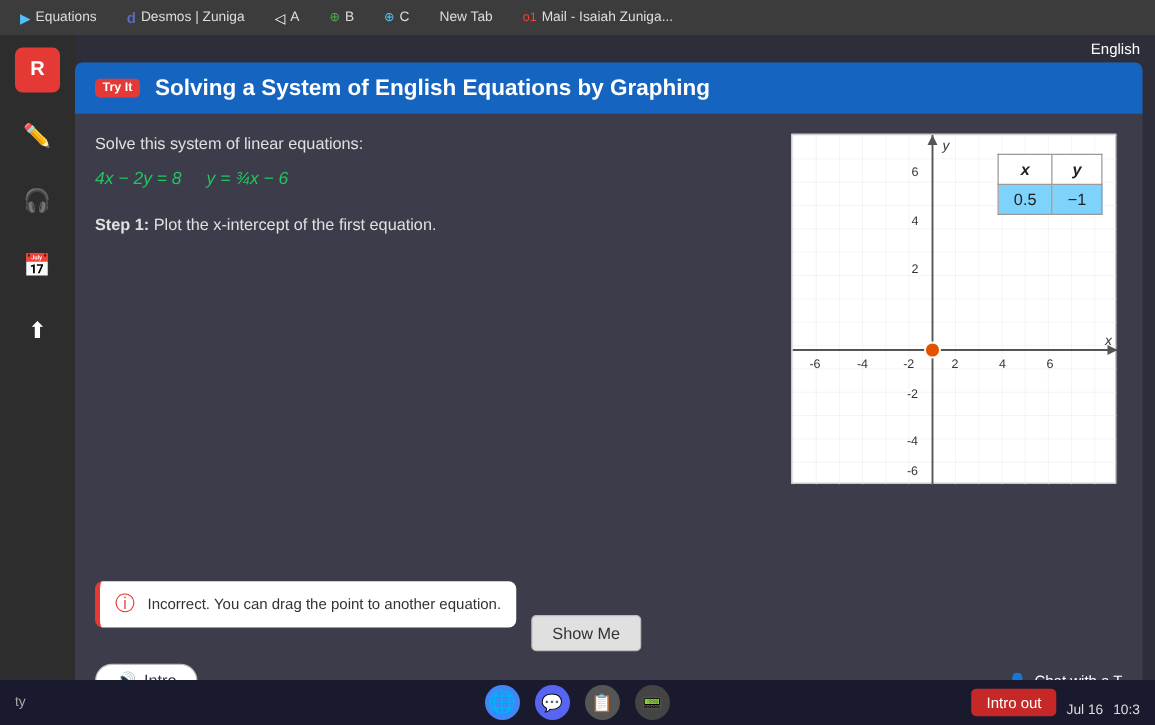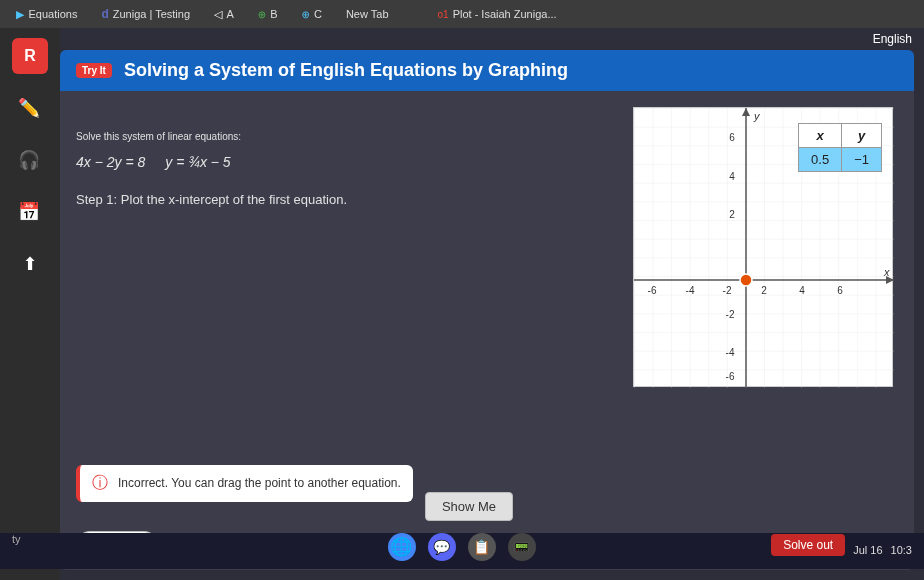--- a/index.html
+++ b/index.html
@@ -132,42 +132,41 @@
     }
 
     
     .instructions {
       flex: 1;
       display: flex;
       flex-direction: column;
       gap: 12px;
     }
     .system-label {
-      font-size: 10px;
+      font-size: 13px;
       color: #e0e0e0;
       font-weight: normal;
-      margin-top: 24px;
     }
     .equations {
       font-size: 14px;
-      color: #e5e5e5;
+      color: #22c55e;
       display: flex;
       gap: 20px;
       align-items: center;
     }
     .eq-text {
       font-style: italic;
     }
     .step-text {
       font-size: 13px;
       color: #e0e0e0;
       margin-top: 8px;
       line-height: 1.5;
     }
-    .step-bold { font-weight: normal; }
+    .step-bold { font-weight: bold; }
 
     
     .data-table {
       position: absolute;
       top: 16px;
       right: 16px;
       border-collapse: collapse;
       background: #fff;
     }
     .data-table th, .data-table td {
@@ -253,27 +252,27 @@
       align-items: center;
       gap: 6px;
       font-size: 12px;
       color: #fff;
       cursor: pointer;
     }
 
     
     .taskbar {
       position: absolute;
-      bottom: 11px;
+      bottom: 0;
       left: 0;
       width: 100%;
       height: 36px;
       background: #1a1a2e;
       display: flex;
-      align-items: flex-start;
+      align-items: center;
       justify-content: space-between;
       padding: 0 12px;
     }
     .taskbar-left {
       display: flex;
       align-items: center;
       gap: 8px;
       color: #aaa;
       font-size: 11px;
     }
@@ -330,40 +329,40 @@
 </head>
 <body>
 
 <div class="tab-bar">
   <div class="tab-item">
     <span style="color:#4fc3f7;">▶</span>
     <span>Equations</span>
   </div>
   <div class="tab-item">
     <span style="color:#5c6bc0; font-weight:bold; font-size:12px;">d</span>
-    <span>Zuniga | Testing</span>
+    <span>Desmos | Zuniga</span>
   </div>
   <div class="tab-item">
     <span style="color:#fff;">◁</span>
     <span>A</span>
   </div>
   <div class="tab-item">
     <span style="color:#4caf50; font-size:10px;">⊕</span>
     <span>B</span>
   </div>
   <div class="tab-item">
     <span style="color:#4fc3f7; font-size:10px;">⊕</span>
     <span>C</span>
   </div>
   <div class="tab-item">
     <span>New Tab</span>
   </div>
   <div class="tab-item">
-    <span style="color:#f44336; font-size:10px;margin-left:25px;">o1</span>
-    <span>Plot - Isaiah Zuniga...</span>
+    <span style="color:#f44336; font-size:10px;">o1</span>
+    <span>Mail - Isaiah Zuniga...</span>
   </div>
 </div>
 
 <div class="main-content">
 
   <div class="sidebar">
     <div class="sidebar-icon red-btn" style="color:#fff; font-size:16px; font-weight:bold;">R</div>
     <div class="sidebar-icon">✏️</div>
     <div class="sidebar-icon">🎧</div>
     <div class="sidebar-icon">📅</div>
@@ -382,21 +381,21 @@
         <span class="try-it-badge">Try It</span>
         <span class="activity-title">Solving a System of English Equations by Graphing</span>
       </div>
 
       <div class="activity-body">
 
         <div class="instructions">
           <div class="system-label">Solve this system of linear equations:</div>
           <div class="equations">
             <span class="eq-text">4x − 2y = 8</span>
-            <span class="eq-text">y = ¾x − 5</span>
+            <span class="eq-text">y = ¾x − 6</span>
           </div>
           <div class="step-text">
             <span class="step-bold">Step 1:</span>
             <span>Plot the x-intercept of the first equation.</span>
           </div>
         </div>
 
         <div class="graph-container">
           <div class="graph-svg-wrapper">
             <svg width="260" height="280" viewBox="0 0 260 280" xmlns="http://www.w3.org/2000/svg">
@@ -497,17 +496,17 @@
       <span style="font-size:14px; color:#fff;">💬</span>
     </div>
     <div class="taskbar-icon" style="background:#555;">
       <span style="font-size:14px;">📋</span>
     </div>
     <div class="taskbar-icon" style="background:#444;">
       <span style="font-size:14px;">📟</span>
     </div>
   </div>
   <div class="taskbar-right">
-    <button class="sign-out-btn">Solve out</button>
+    <button class="sign-out-btn">Intro out</button>
     <span class="taskbar-time">Jul 16</span>
     <span class="taskbar-time">10:3</span>
   </div>
 </div>
 
 </body></html>

